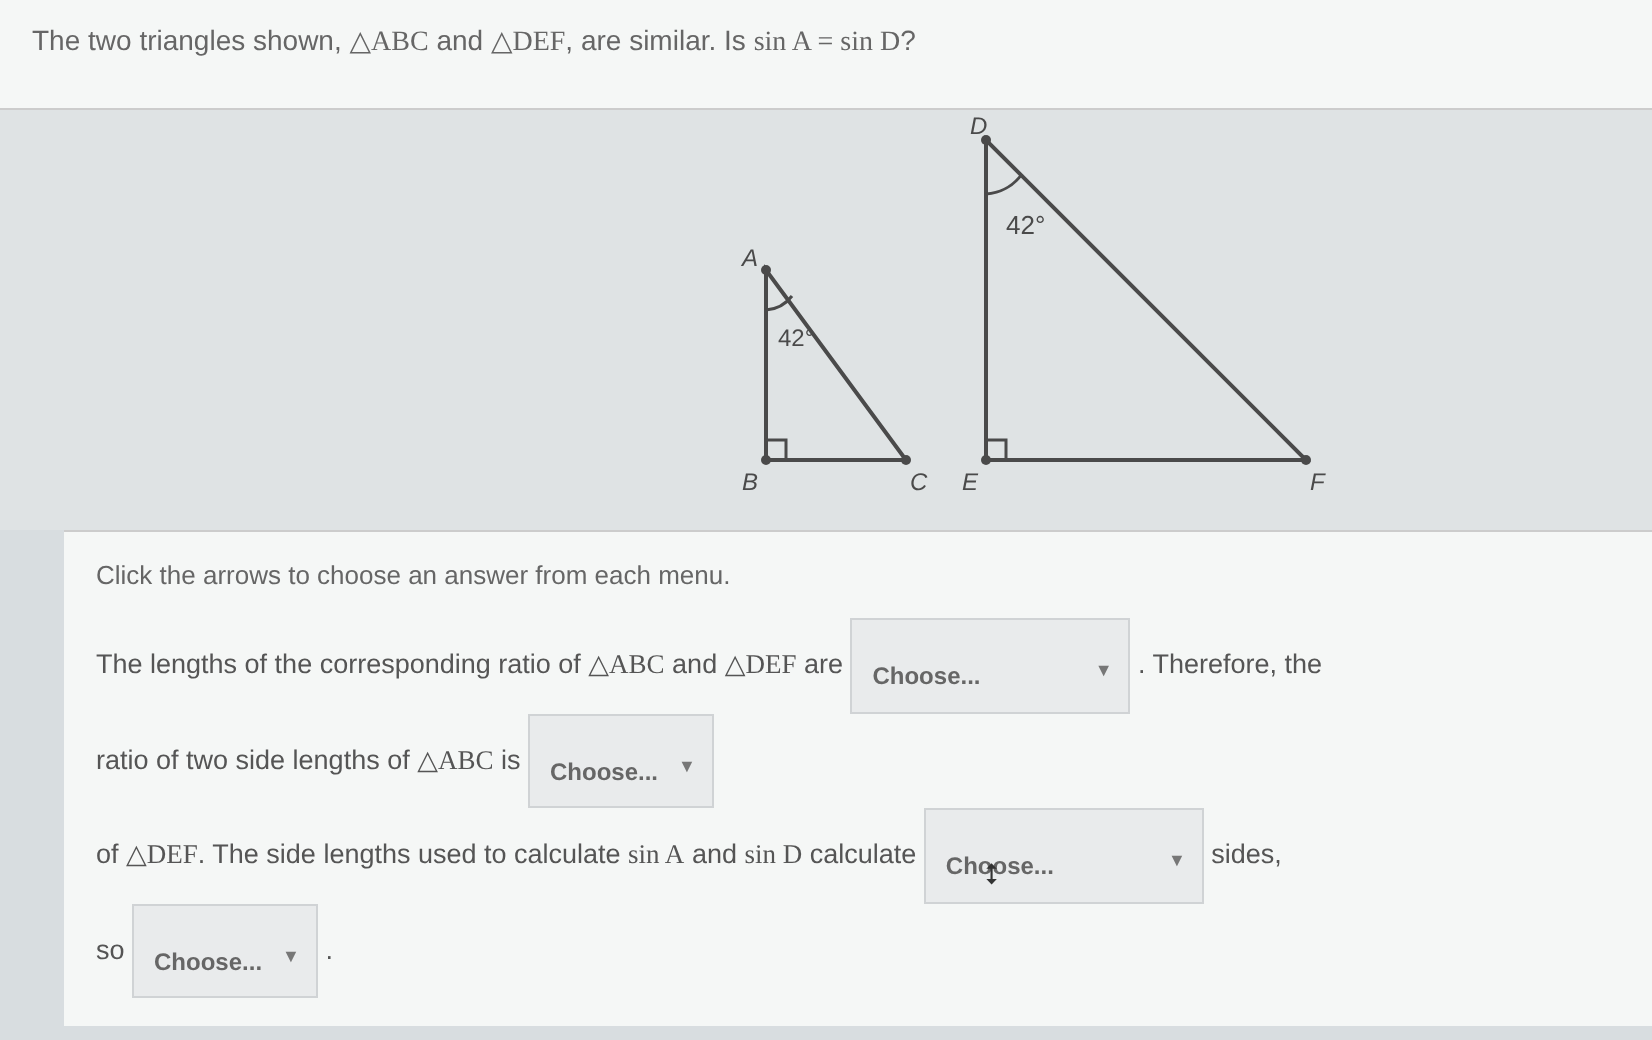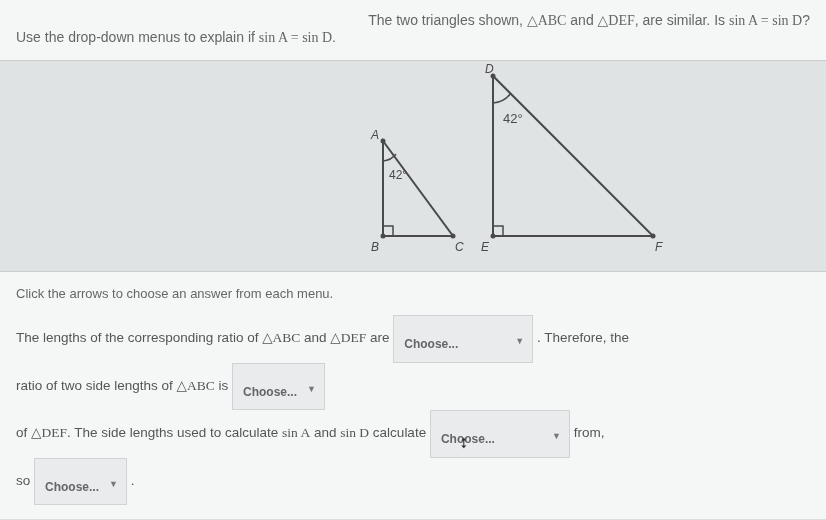--- a/index.html
+++ b/index.html
@@ -12,21 +12,21 @@
       overflow: hidden;
     }
     .panel-top {
       background: #f5f7f6;
       padding: 12px 16px 14px;
       border-bottom: 1px solid #ccc;
     }
     .line1 {
       font-size: 14px;
       color: #666;
-      text-align: right;
+      margin-bottom: 10px;
     }
     .line2 {
       font-size: 14px;
       color: #666;
     }
     .math {
       font-family: 'Times New Roman', serif;
     }
     .figure-area {
       height: 210px;
@@ -79,23 +79,20 @@
       color: #333;
     }
   </style>
 </head>
 <body>
 
 <div class="panel-top">
   <p class="line1">
     <span>The two triangles shown, </span><span class="math">△ABC</span><span> and </span><span class="math">△DEF</span><span>, are similar. Is </span><span class="math">sin A</span><span class="math"> = </span><span class="math">sin D</span><span>?</span>
   </p>
-  <p class="line2">
-    <span>Use the drop-down menus to explain if </span><span class="math">sin A</span><span class="math"> = </span><span class="math">sin D</span><span>.</span>
-  </p>
 </div>
 
 <div class="figure-area">
   <svg class="triangles-svg" width="520" height="210">
 
     <g>
       <polygon points="230,80 230,175 300,175" fill="none" stroke="#4a4a4a" stroke-width="2"></polygon>
       <circle cx="230" cy="80" r="2.5" fill="#4a4a4a"></circle>
       <circle cx="230" cy="175" r="2.5" fill="#4a4a4a"></circle>
       <circle cx="300" cy="175" r="2.5" fill="#4a4a4a"></circle>
@@ -115,27 +112,27 @@
       <rect x="340" y="165" width="10" height="10" fill="none" stroke="#4a4a4a" stroke-width="1.5"></rect>
       <path d="M 340 42 A 24 24 0 0 0 358 32" fill="none" stroke="#4a4a4a" stroke-width="1.5"></path>
       <text x="350" y="62" font-size="13" fill="#4a4a4a" font-family="Arial">42°</text>
       <text x="332" y="12" font-size="12" fill="#4a4a4a" font-family="Arial" font-style="italic">D</text>
       <text x="328" y="190" font-size="12" fill="#4a4a4a" font-family="Arial" font-style="italic">E</text>
       <text x="502" y="190" font-size="12" fill="#4a4a4a" font-family="Arial" font-style="italic">F</text>
     </g>
   </svg>
 </div>
 
-<div class="panel-bottom" style="position:relative;">
+<div class="panel-bottom" style="position:relative;margin-left:32px;">
   <p class="instruct">Click the arrows to choose an answer from each menu.</p>
 
   <div class="fill-text">
     <span>The lengths of the corresponding ratio of </span><span class="math">△ABC</span><span> and </span><span class="math">△DEF</span><span> are </span><span class="choose wide"><span>Choose...</span><span class="arrow">▼</span></span><span> . Therefore, the</span>
     <br>
     <span>ratio of two side lengths of </span><span class="math">△ABC</span><span> is </span><span class="choose"><span>Choose...</span><span class="arrow">▼</span></span>
     <br>
-    <span>of </span><span class="math">△DEF</span><span>. The side lengths used to calculate </span><span class="math">sin A</span><span> and </span><span class="math">sin D</span><span> calculate </span><span class="choose wide"><span>Choose...</span><span class="arrow">▼</span></span><span> from,</span>
+    <span>of </span><span class="math">△DEF</span><span>. The side lengths used to calculate </span><span class="math">sin A</span><span> and </span><span class="math">sin D</span><span> calculate </span><span class="choose wide"><span>Choose...</span><span class="arrow">▼</span></span><span> sides,</span>
     <br>
     <span>so </span><span class="choose"><span>Choose...</span><span class="arrow">▼</span></span><span> .</span>
   </div>
 
   <span class="cursor-arrow" style="left:460px; top:163px;">⭥</span>
 </div>
 
 </body></html>

